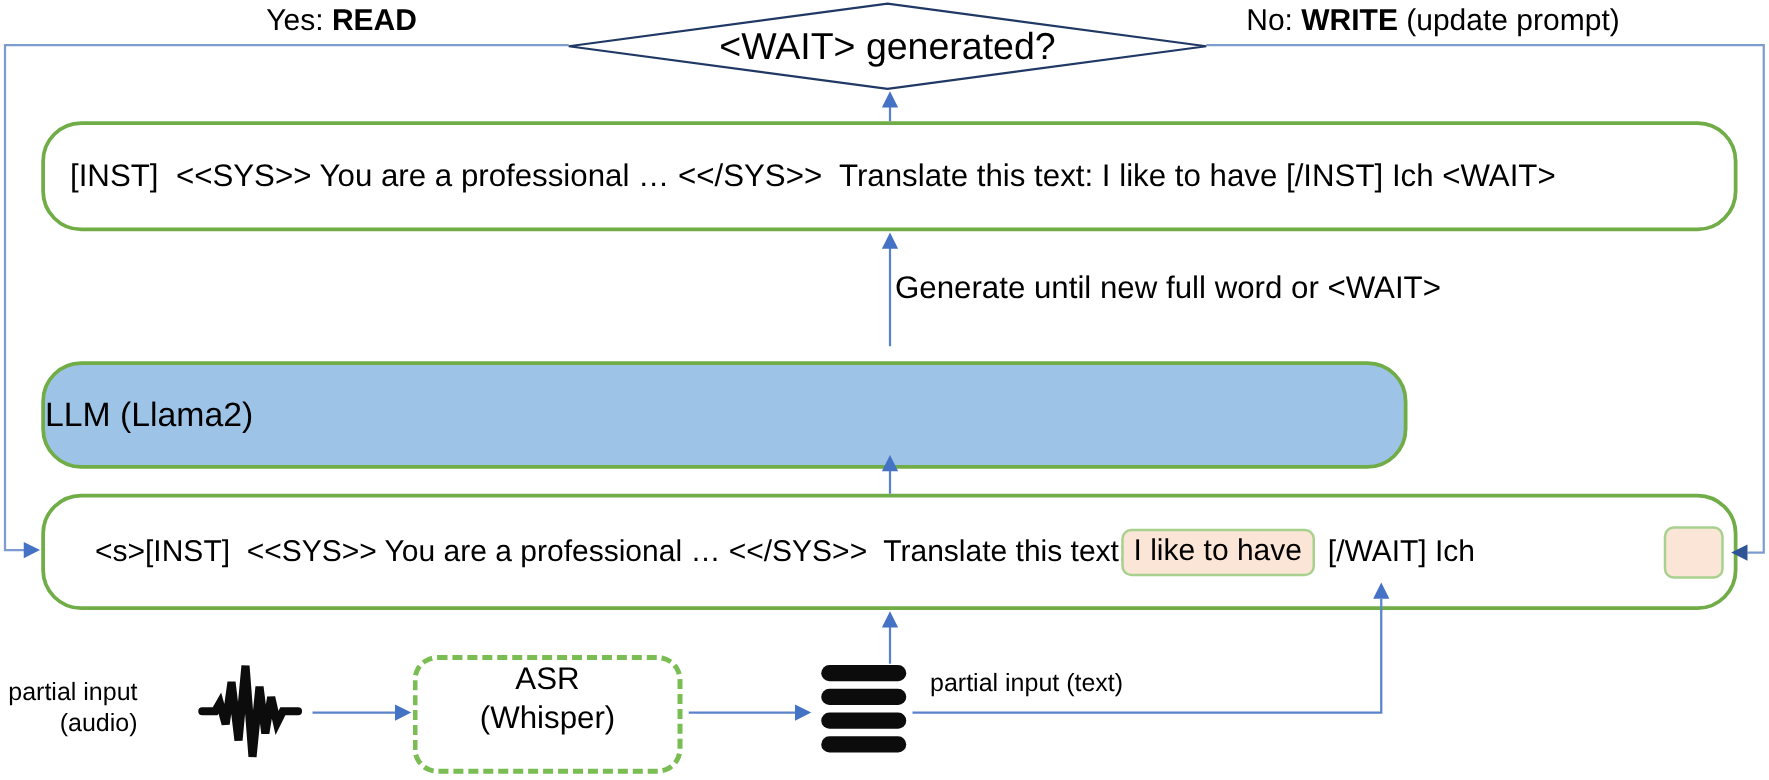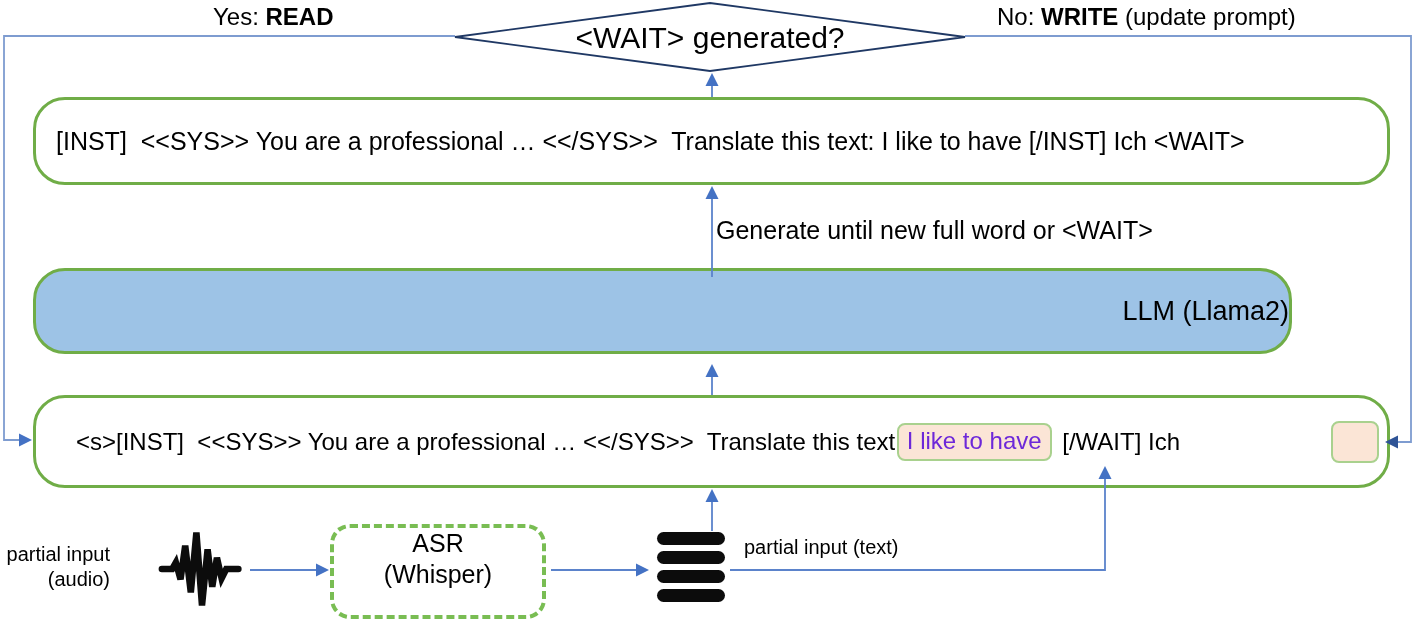--- a/index.html
+++ b/index.html
@@ -7,26 +7,26 @@
     position:relative;width:1415px;height:624px;background:#ffffff;
     font-family:"Liberation Sans",sans-serif;color:#000;overflow:hidden;
   }
   .pre{white-space:pre;}
   
   .gbox{
     position:absolute;box-sizing:border-box;border:3.5px solid #70AD47;
     border-radius:32px;background:#fff;display:flex;align-items:center;
   }
   #output-prompt{left:33px;top:97px;width:1357px;height:88px;padding:0 14px 0 20px;font-size:25px;}
-  #llm-box{left:33px;top:268px;width:1259px;height:86px;background:#9DC3E6;justify-content:flex-end;font-size:27px;}
+  #llm-box{left:33px;top:289px;width:1093px;height:86px;background:#9DC3E6;justify-content:flex-start;font-size:27px;}
   #input-prompt{left:33px;top:395px;width:1357px;height:93px;padding:0 60px 0 40px;font-size:24px;}
   
   .hl{
     background:#FBE5D6;border:2px solid #A9D18E;border-radius:8px;
-    padding:2px 8px 4px 8px;margin-left:-5px;margin-right:4px;color:#6d28d9;white-space:pre;
+    padding:2px 8px 4px 8px;margin-left:-5px;margin-right:4px;color:#000000;white-space:pre;
   }
   .slot{
     position:absolute;right:8px;top:50%;transform:translateY(-50%);
     width:44px;height:38px;background:#FBE5D6;border:2px solid #A9D18E;border-radius:8px;
   }
   
   #asr-box{
     position:absolute;left:330px;top:524px;width:216px;height:95px;box-sizing:border-box;
     border:4.5px dashed #79BD53;border-radius:20px;display:flex;flex-direction:column;
     align-items:center;justify-content:flex-start;font-size:25px;line-height:1.22;background:#fff;

